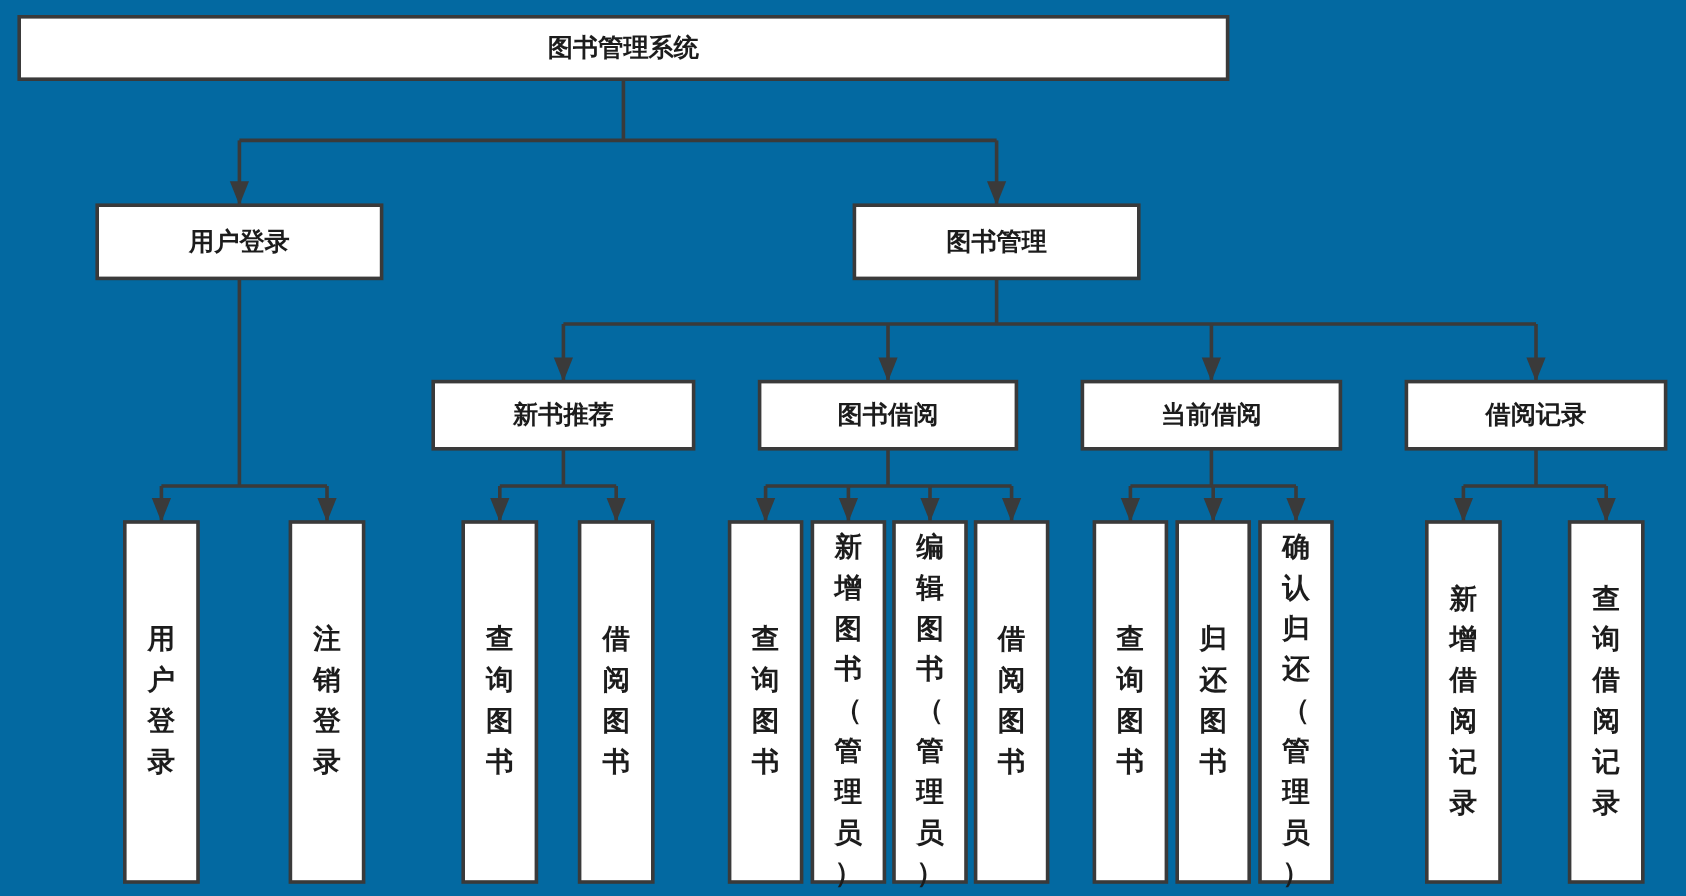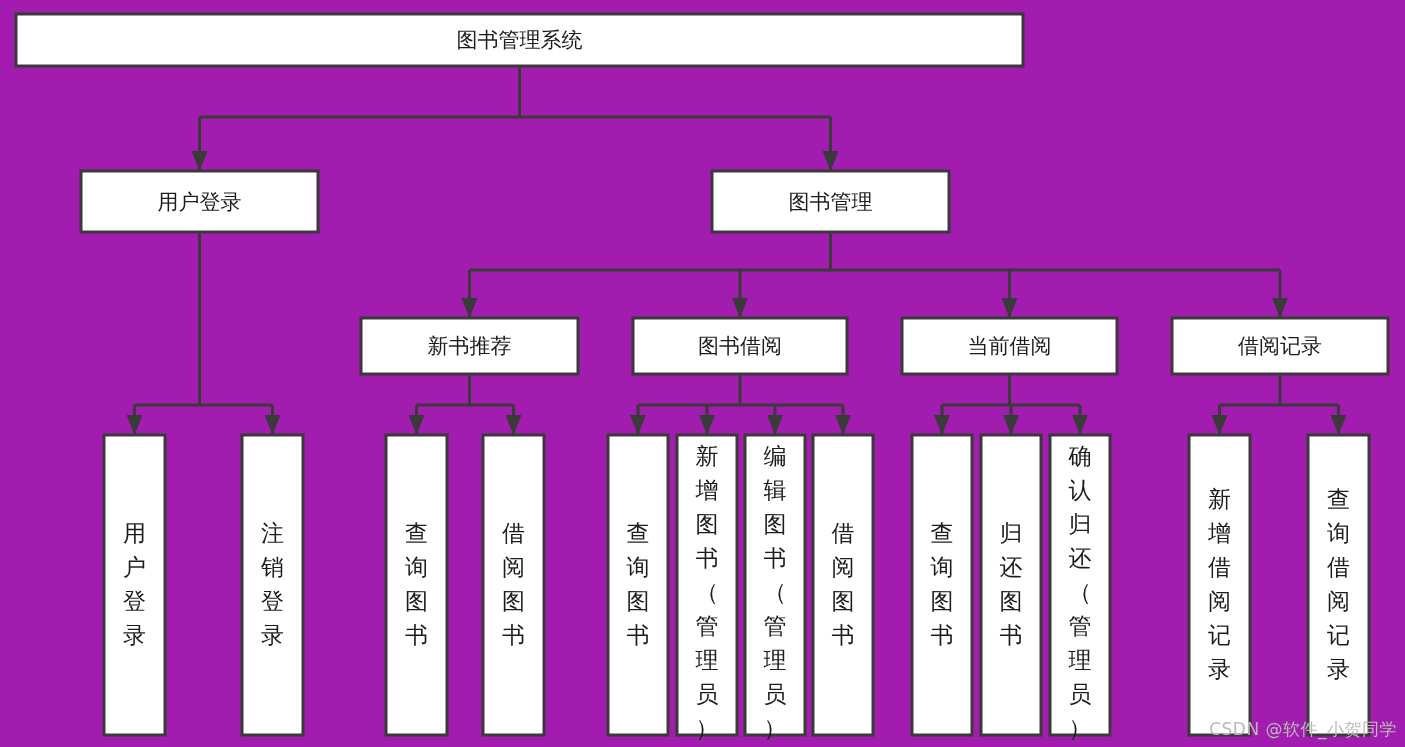--- a/index.html
+++ b/index.html
@@ -11,21 +11,22 @@
   body {
     width: 1405px;
     height: 747px;
     overflow: hidden;
     font-family: "DejaVu Sans", "Liberation Sans", sans-serif;
   }
   #diagram-root {
     position: relative;
     width: 1405px;
     height: 747px;
-    background: #a21caf;
+    background: #0369a1;
+    font-weight: bold;
   }
   svg#diagram-svg {
     position: absolute;
     left: 0;
     top: 0;
     width: 1405px;
     height: 747px;
     display: block;
   }
   .node-box {
@@ -262,14 +263,13 @@
           <rect x="1308" y="435" width="61" height="300" class="node-box"></rect>
           <text x="1338.5" y="500" class="node-label-v-char">查</text>
           <text x="1338.5" y="534" class="node-label-v-char">询</text>
           <text x="1338.5" y="568" class="node-label-v-char">借</text>
           <text x="1338.5" y="602" class="node-label-v-char">阅</text>
           <text x="1338.5" y="636" class="node-label-v-char">记</text>
           <text x="1338.5" y="670" class="node-label-v-char">录</text>
         </g>
       </g>
   </svg>
-  <div class="watermark">CSDN @软件_小贺同学</div>
 </div>
 
 </body></html>

